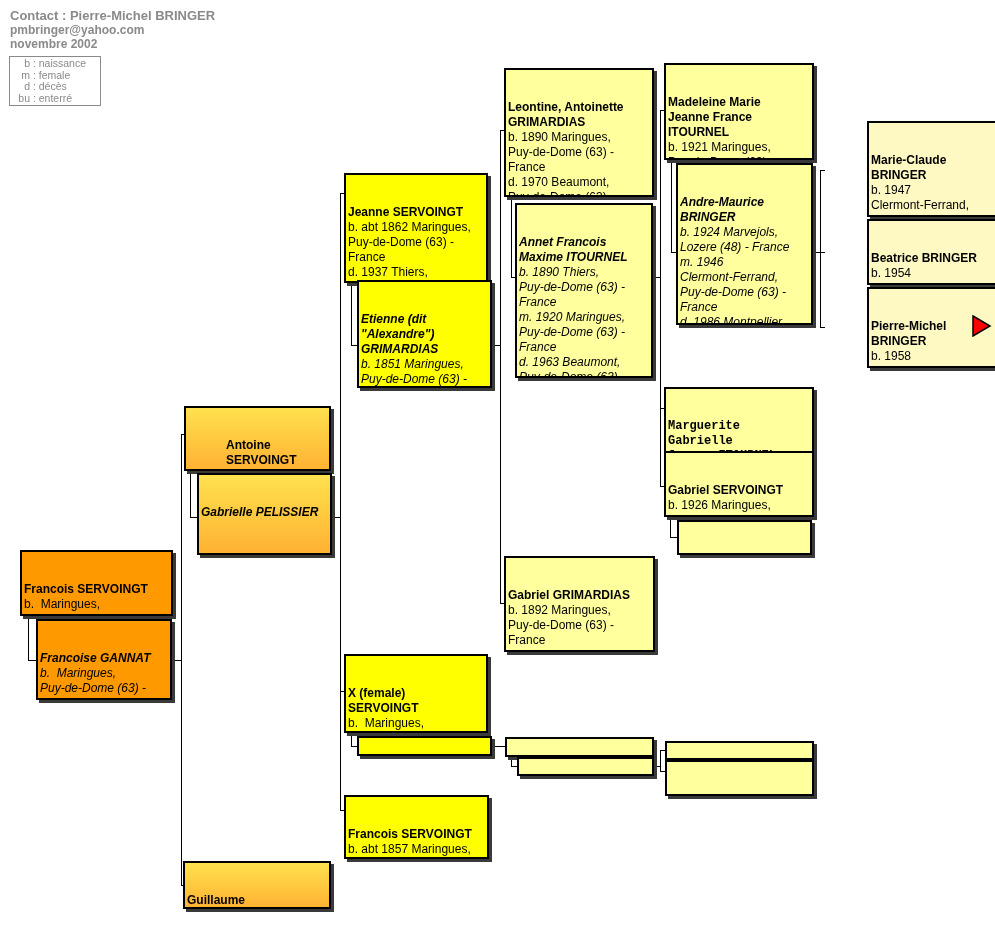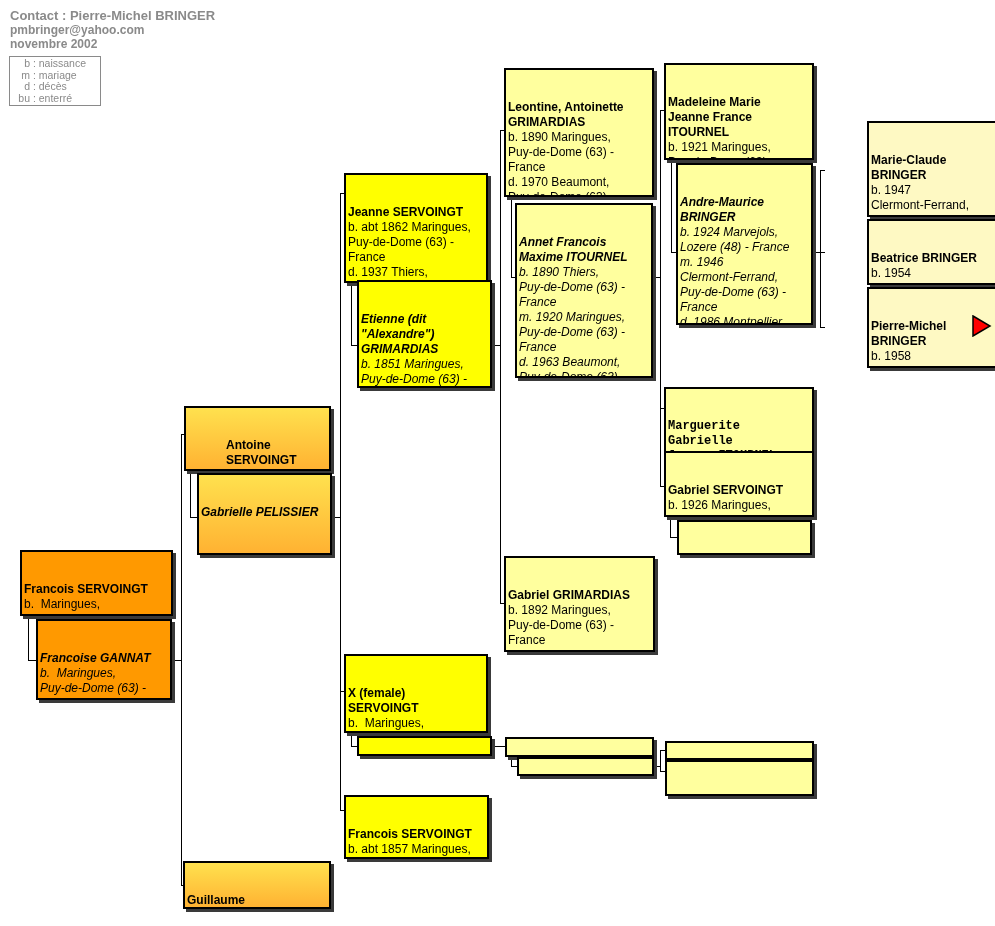--- a/index.html
+++ b/index.html
@@ -46,21 +46,21 @@
 
   <div class="legend">
     <div class="row">
       <span class="ab">b</span>
         <span class="sep"> : </span>
         <span>naissance</span>
     </div>
     <div class="row">
       <span class="ab">m</span>
         <span class="sep"> : </span>
-        <span>mariage</span>
+        <span>female</span>
     </div>
     <div class="row">
       <span class="ab">d</span>
         <span class="sep"> : </span>
         <span>décès</span>
     </div>
     <div class="row">
       <span class="ab">bu</span>
         <span class="sep"> : </span>
         <span>enterré</span>

